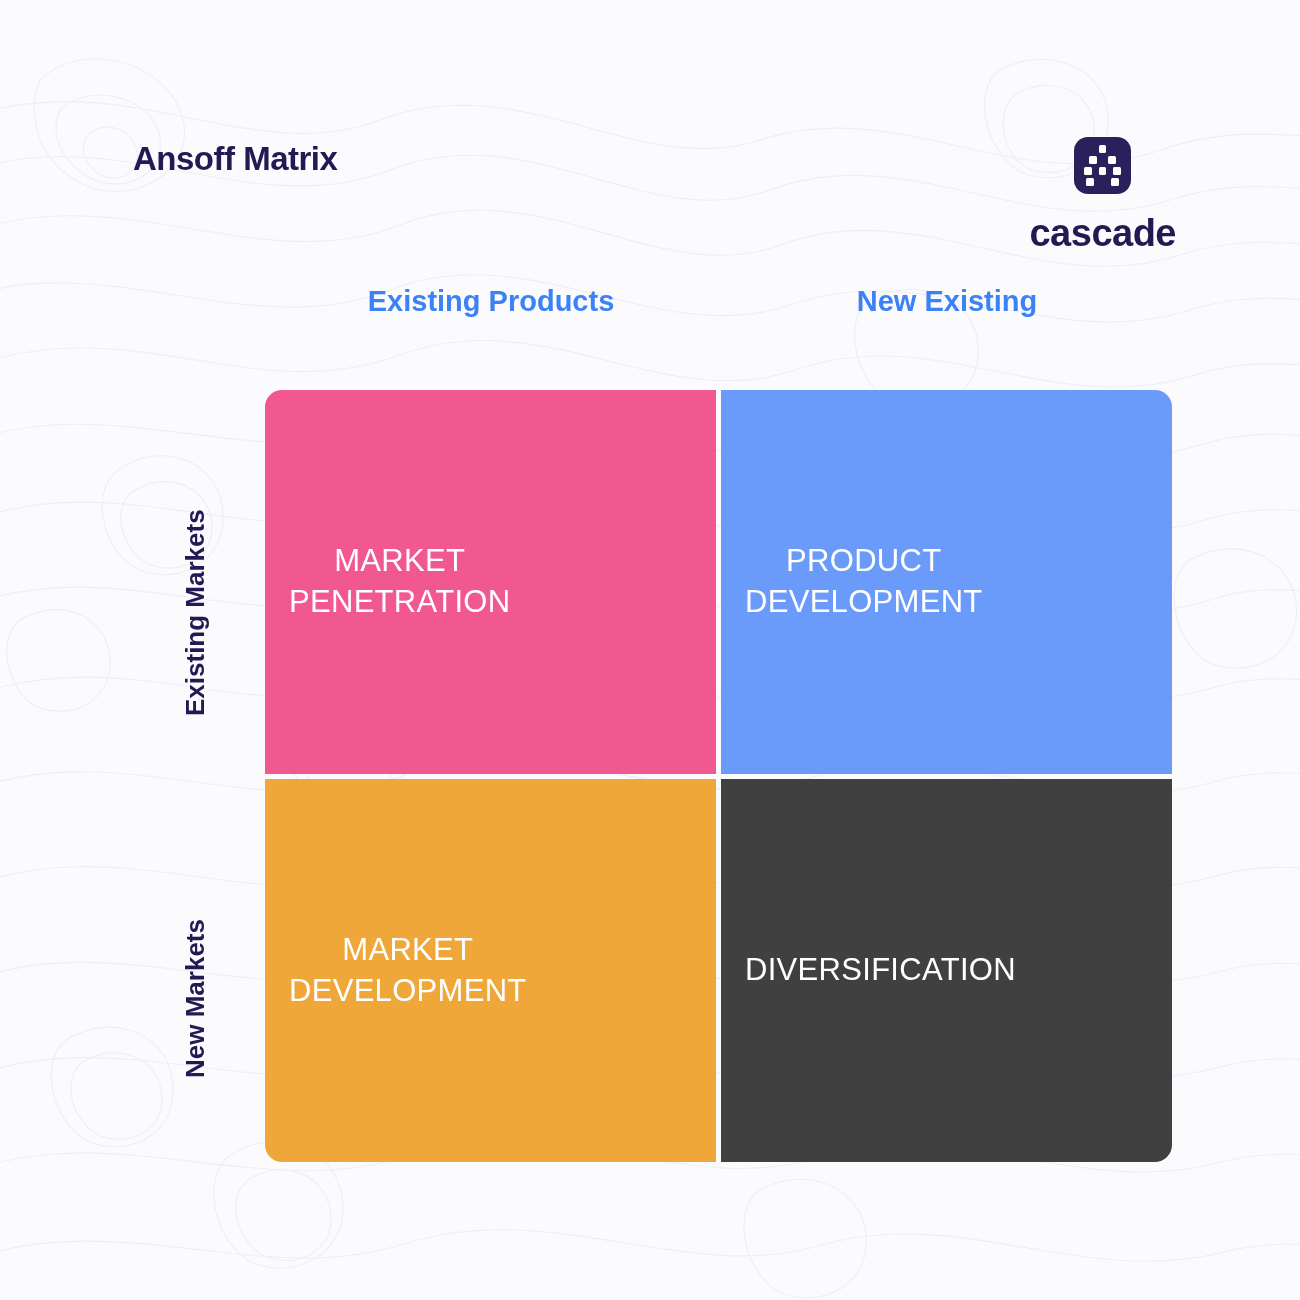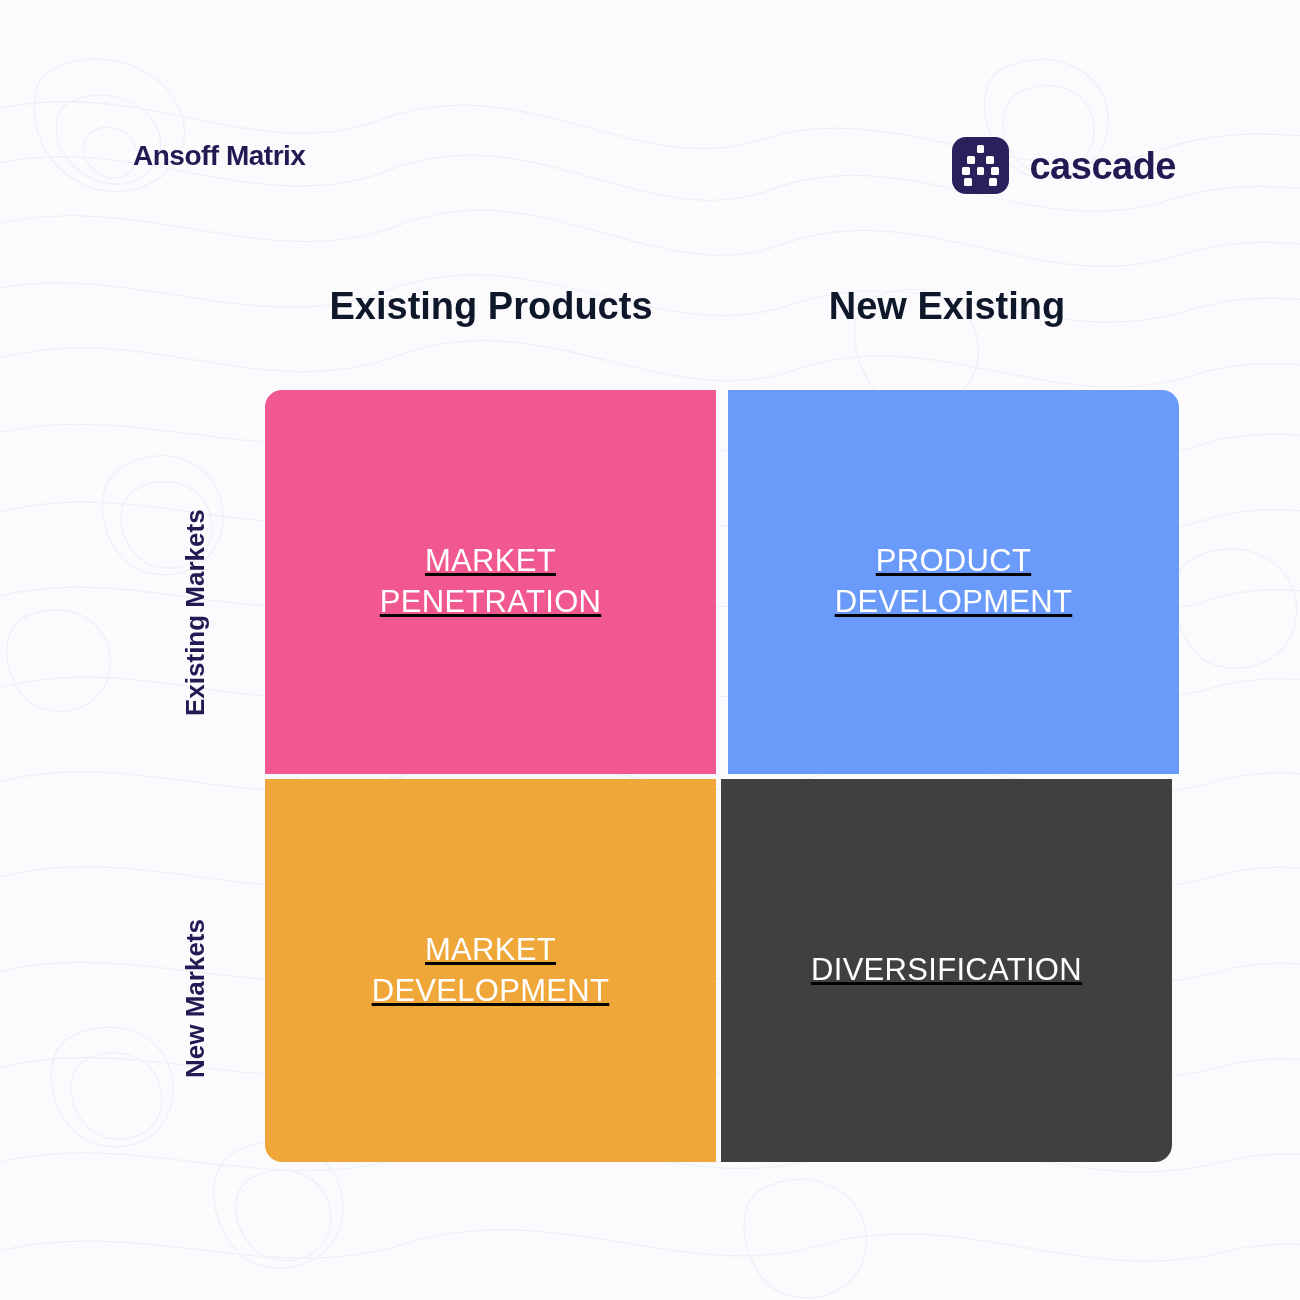--- a/index.html
+++ b/index.html
@@ -35,34 +35,35 @@
     position: absolute;
     left: 0; top: 0;
     width: 1300px;
     height: 230px;
     z-index: 2;
   }
   #page-title {
     position: absolute;
     left: 133px;
     top: 140px;
-    font-size: 28px;
+    font-size: 33px;
     font-weight: bold;
     color: #211a53;
     letter-spacing: -0.5px;
     white-space: nowrap;
   }
 
   #brand {
     position: absolute;
     right: 124px;
     top: 137px;
     display: flex;
     align-items: center;
     gap: 20px;
+    flex-direction: column;
   }
   #brand-mark {
     width: 57px;
     height: 57px;
     border-radius: 14px;
     background: #2b1f5c;
     position: relative;
     flex: none;
   }
   #brand-mark .dot {
@@ -77,23 +78,23 @@
     font-weight: bold;
     color: #211a53;
     letter-spacing: -0.5px;
     line-height: 1;
   }
 
   
   .col-header {
     position: absolute;
     top: 285px;
-    font-size: 38px;
-    font-weight: bold;
-    color: #0f172a;
+    font-size: 29px;
+    font-weight: bold;
+    color: #3b82f6;
     text-align: center;
     z-index: 2;
     white-space: nowrap;
   }
   #col-header-0 { left: 265px; width: 452px; }
   #col-header-1 { left: 722px; width: 450px; }
 
   
   .row-header {
     position: absolute;
@@ -121,24 +122,22 @@
     left: 265px;
     top: 390px;
     width: 907px;
     height: 772px;
     z-index: 2;
   }
   .quadrant {
     position: absolute;
     display: flex;
     align-items: center;
-    justify-content: center;
     box-sizing: border-box;
     padding: 12px 24px;
-    text-decoration: underline;
   }
   .quadrant .q-label {
     color: #ffffff;
     font-size: 31px;
     font-weight: normal;
     line-height: 1.32;
     text-align: center;
     letter-spacing: 0.3px;
   }
 
@@ -146,21 +145,20 @@
     left: 0; top: 0;
     width: 451px; height: 384px;
     background: #f1588f;
     border-radius: 17px 0 0 0;
   }
   #quadrant-product-development {
     left: 456px; top: 0;
     width: 451px; height: 384px;
     background: #6b9bfa;
     border-radius: 0 17px 0 0;
-    margin-left: 7px;
   }
   #quadrant-market-development {
     left: 0; top: 389px;
     width: 451px; height: 383px;
     background: #efa73a;
     border-radius: 0 0 0 17px;
   }
   #quadrant-diversification {
     left: 456px; top: 389px;
     width: 451px; height: 383px;

